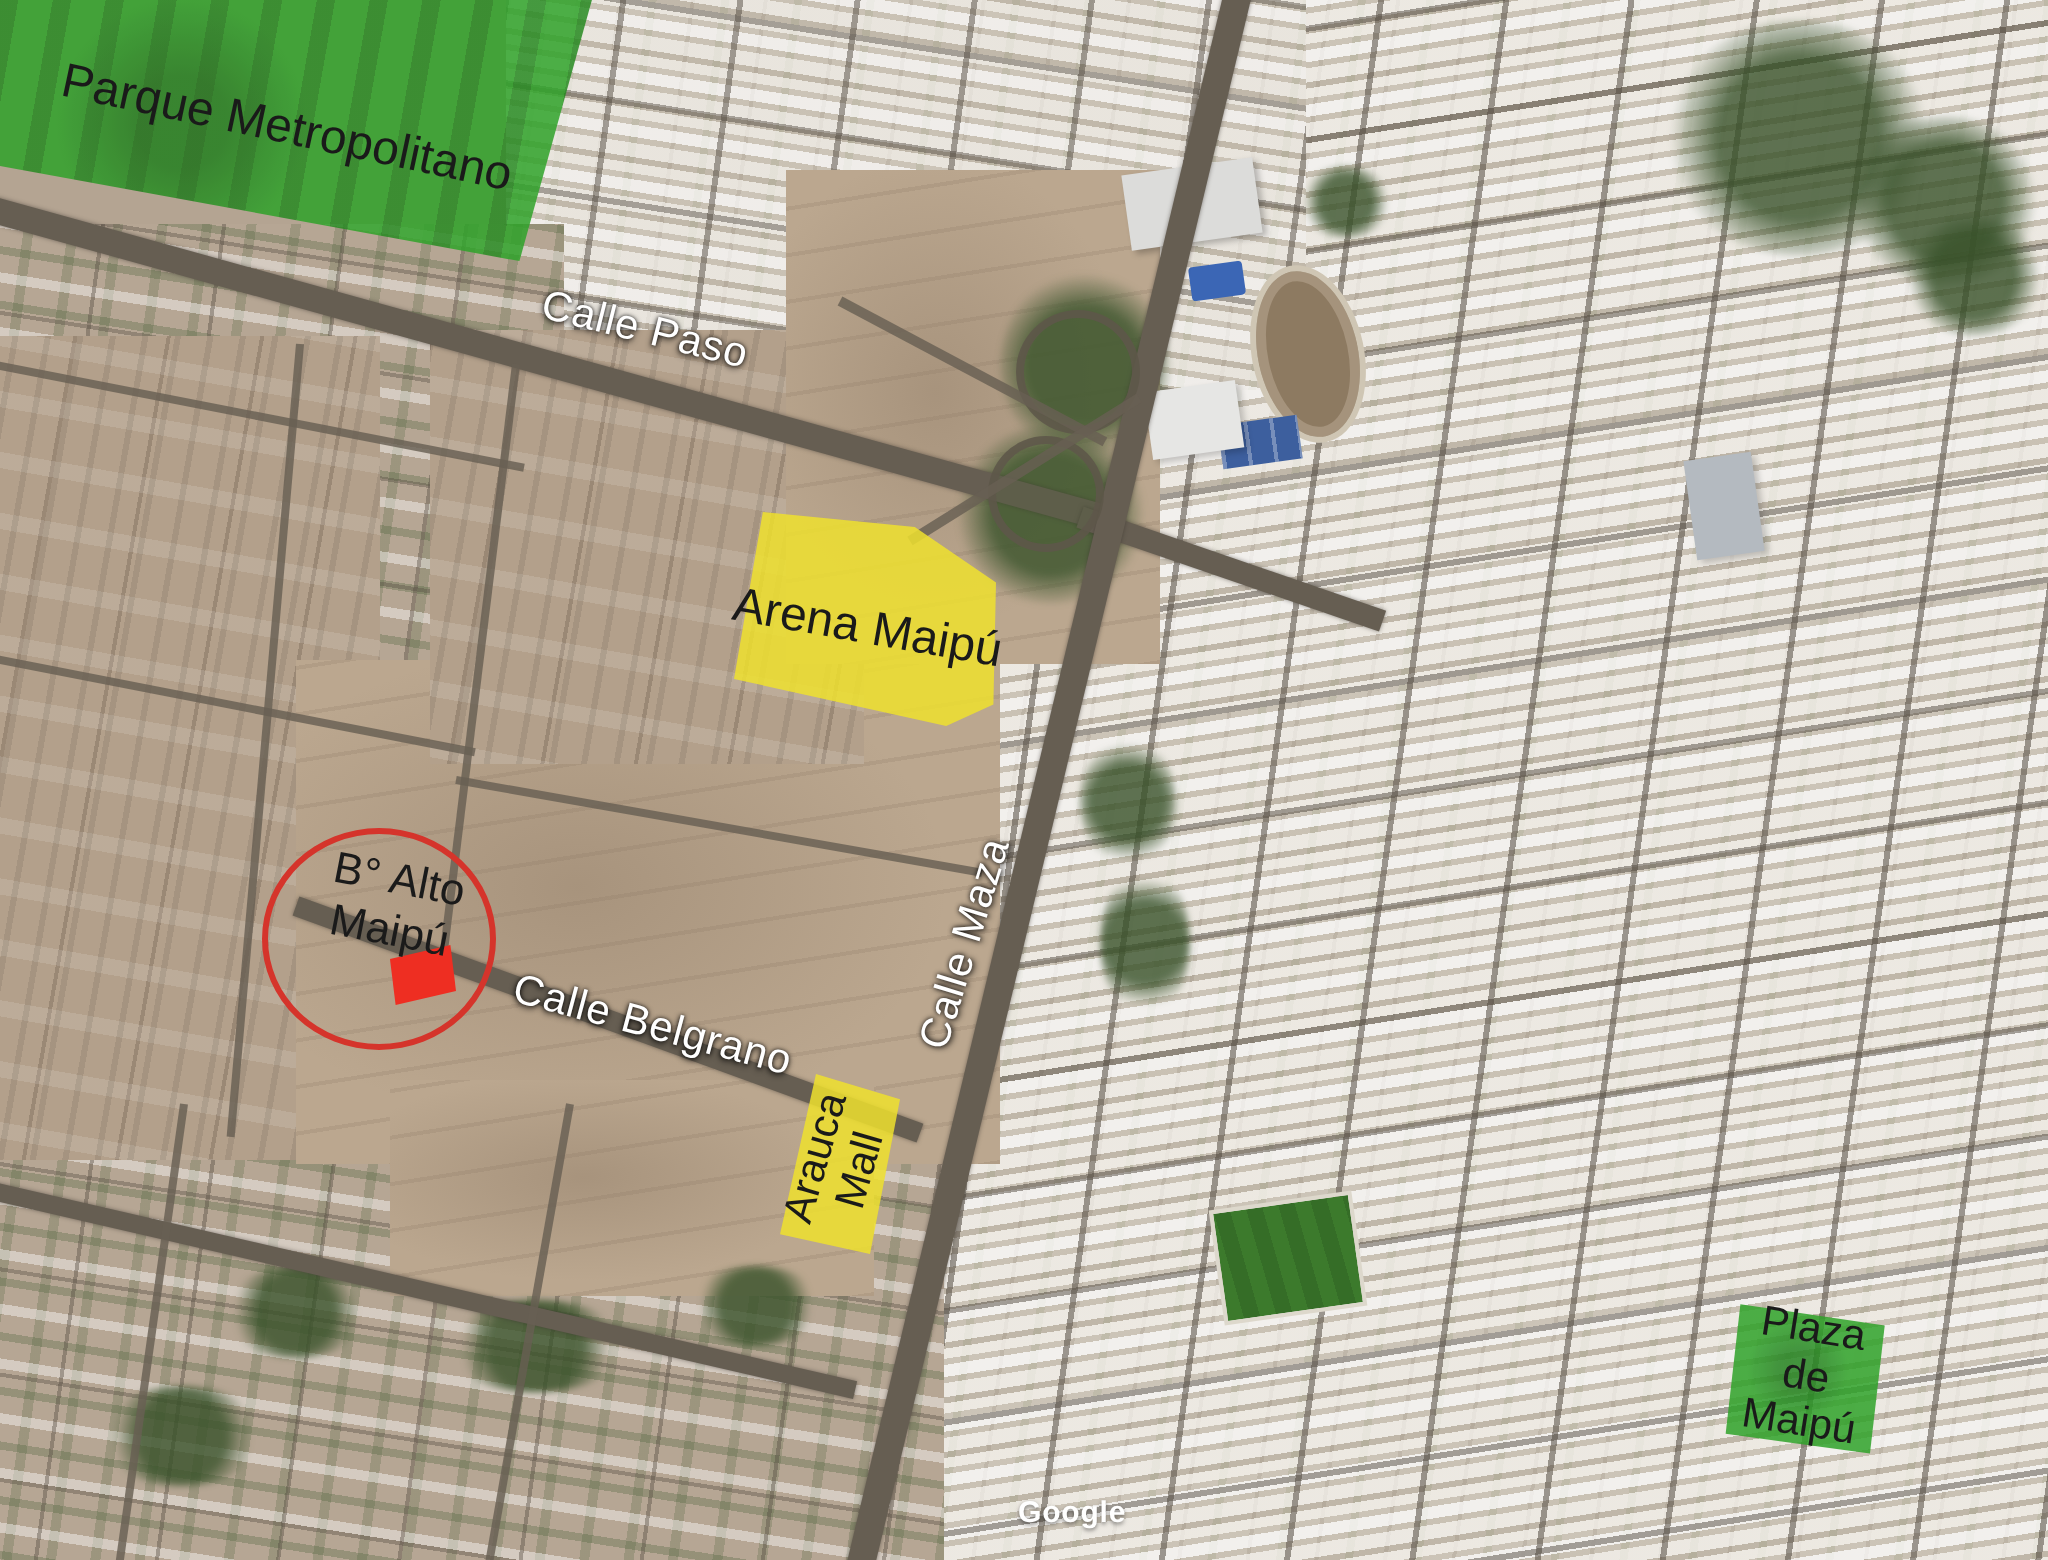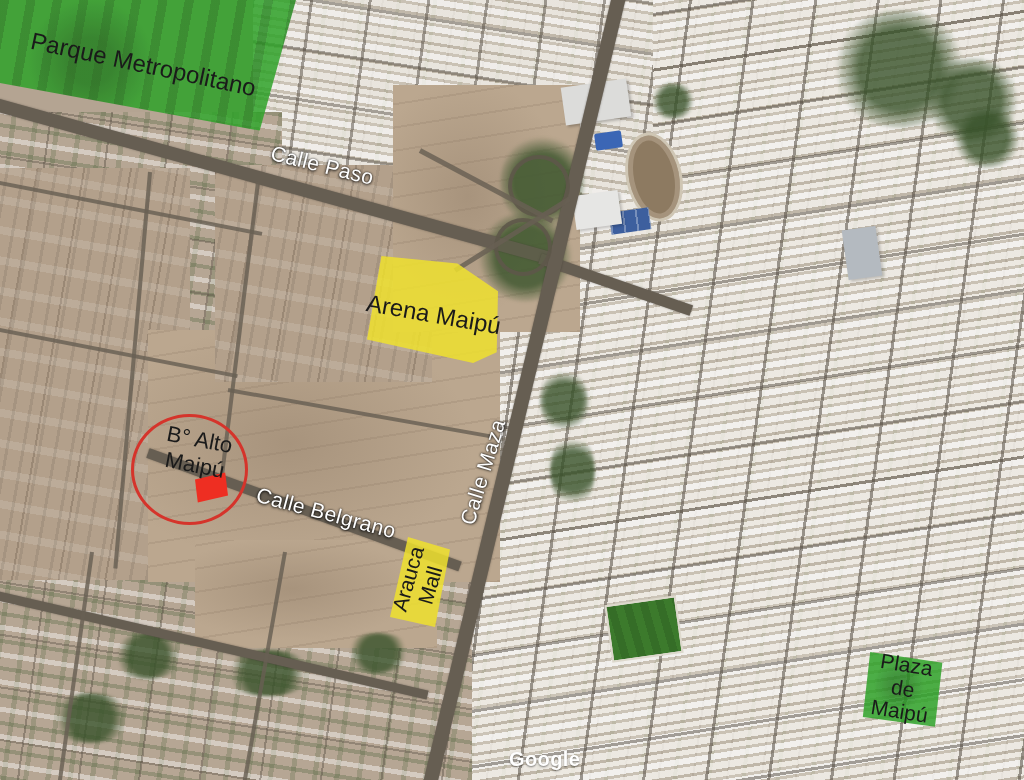--- a/index.html
+++ b/index.html
@@ -55,21 +55,21 @@
   
   .trees{border-radius:50%;filter:blur(1.5px);}
   .trees>i{display:block;position:absolute;inset:0;border-radius:50%;
     background:radial-gradient(circle, rgba(56,82,42,.8) 0 45%, rgba(56,82,42,0) 72%);}
   
   .poly{opacity:.85;}
   .overlay-label{color:#1a1a1a;white-space:nowrap;font-weight:400;}
   .road-label{color:#fff;white-space:nowrap;font-weight:400;letter-spacing:.4px;
     text-shadow:0 1px 3px rgba(0,0,0,.85),0 0 2px rgba(0,0,0,.7);}
   .center-anchor{text-align:center;}
-  #google-wm{color:#fff;font-size:20px;font-weight:700;letter-spacing:.4px;
+  #google-wm{color:#fff;font-size:15px;font-weight:700;letter-spacing:.4px;
     text-shadow:0 1px 2px rgba(0,0,0,.5);cursor:pointer;}
 </style>
 </head>
 <body>
 
 <div id="map">
 
   <div class="urban" style="left:440px;top:-10px;width:600px;height:800px;"></div>
   <div class="urban west" style="left:253px;top:-10px;width:400px;height:205px;"></div>
   <div class="suburb" style="left:-10px;top:112px;width:292px;height:465px;"></div>

